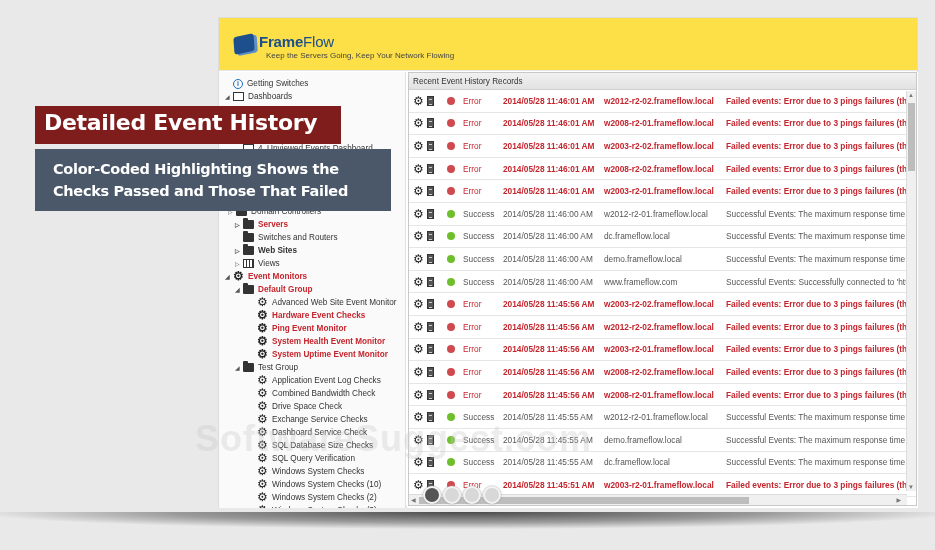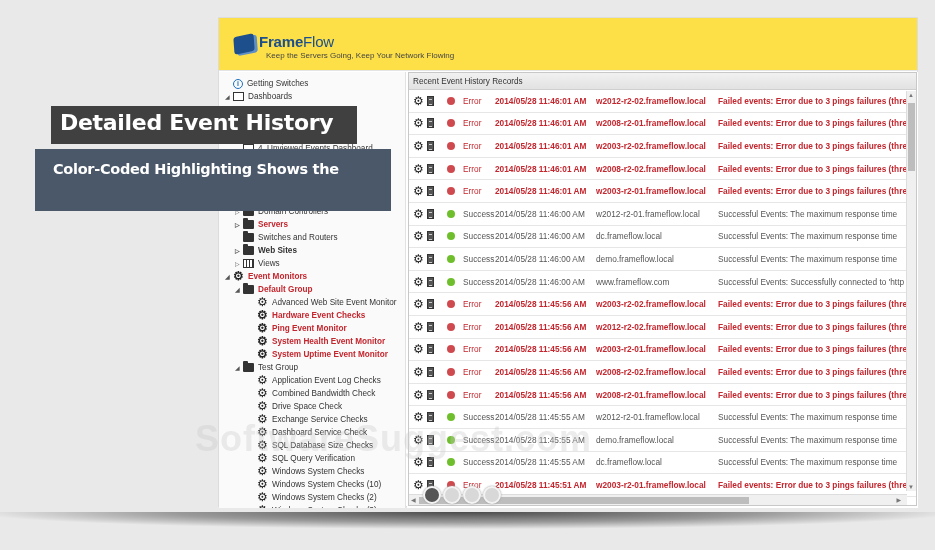--- a/index.html
+++ b/index.html
@@ -39,42 +39,42 @@
   .main { position: absolute; left: 188px; top: 54px; width: 511px; height: 436px; background: #fff; }
   .grid { position: absolute; left: 1px; top: 0; width: 509px; height: 434px; border: 1px solid #c8c8c8; overflow: hidden; }
   .grid-title { height: 17px; background: linear-gradient(#f1f1f1,#e2e2e2); border-bottom: 1px solid #cfcfcf; font-size: 8.2px; color: #333; padding: 4px 4px; }
   .row { position: relative; height: 22.6px; border-bottom: 1px solid #e6e6e6; font-size: 8.3px; color: #555; display: flex; align-items: center; white-space: nowrap; }
   .row.error { color: #c4262e; }
   .row .c-icons { width: 36px; padding-left: 4px; display: flex; align-items: center; gap: 3px; }
   .gear { font-size: 12px; color: #222; line-height: 1; }
   .server { width: 7px; height: 10px; background: #555; border: 1px solid #333; position: relative; }
   .server::after { content:""; position:absolute; left:1px; top:2px; width:3px; height:4px; border-top:1px solid #ccc; border-bottom:1px solid #ccc; }
   .dot { width: 8px; height: 8px; border-radius: 50%; margin-left: 2px; margin-right: 8px; }
-  .row .c-status { width: 32px; }
+  .row .c-status { width: 40px; }
   .row .c-time { width: 101px; }
   .row .c-host { width: 122px; }
   .row .c-desc { width: 190px; overflow: hidden; }
   .row.error .c-time, .row.error .c-host, .row.error .c-desc { font-weight: bold; }
 
   .vscroll { position: absolute; right: 0; top: 18px; width: 10px; height: 400px; background: #f0f0f0; border-left: 1px solid #ddd; }
   .vscroll .thumb { position: absolute; left: 1px; top: 12px; width: 7px; height: 68px; background: #bdbdbd; }
   .vscroll .up, .vscroll .down { position: absolute; left: 1px; font-size: 6px; color: #777; }
   .vscroll .up { top: 1px; } .vscroll .down { bottom: 1px; }
   .hscroll { position: absolute; left: 0; bottom: 0; width: 498px; height: 11px; background: #f0f0f0; border-top: 1px solid #ddd; }
   .hscroll .thumb { position: absolute; left: 10px; top: 2px; width: 330px; height: 7px; background: #bdbdbd; }
   .hscroll .left, .hscroll .right { position: absolute; top: 1px; font-size: 6px; color: #777; }
   .hscroll .left { left: 2px; } .hscroll .right { right: 6px; }
 
   .carousel { position: absolute; left: 423px; top: 486px; display: flex; gap: 2px; }
   .carousel .d { width: 18px; height: 18px; border-radius: 50%; background: #d8d8d8; border: 2px solid #f3f3f3; box-shadow: 0 0 2px #999; }
   .carousel .d.active { background: #555; }
 
   .watermark { position: absolute; left: 195px; top: 418px; font-size: 36px; font-weight: bold; color: rgba(200,200,200,0.35); letter-spacing: 1px; pointer-events: none; }
 
-  .banner-title { position: absolute; left: 35px; top: 106px; width: 306px; height: 38px; background: #404040; color: #fff; font-family: "DejaVu Sans", sans-serif; font-weight: bold; font-size: 22px; padding: 4px 9px; letter-spacing: -0.3px; margin-left: 16px; }
+  .banner-title { position: absolute; left: 35px; top: 106px; width: 306px; height: 38px; background: #7f1d1d; color: #fff; font-family: "DejaVu Sans", sans-serif; font-weight: bold; font-size: 22px; padding: 4px 9px; letter-spacing: -0.3px; }
   .banner-sub { position: absolute; left: 35px; top: 149px; width: 356px; height: 62px; background: #4a586a; color: #fff; font-family: "DejaVu Sans", sans-serif; font-weight: bold; font-size: 14.5px; line-height: 22px; padding: 9px 18px; letter-spacing: -0.3px; }
 </style>
 </head>
 <body>
 
 <div class="shadow-curve"></div>
 
 <div class="window">
   <div class="header">
     <div class="logo-mark"></div>
@@ -99,21 +99,21 @@
       </div>
       <div class="tree-item" style="top: 57px; left: 30px;">
         <span class="arrow"></span>
         <span>r Records</span>
       </div>
       <div class="tree-item" style="top: 70px; left: 16px;">
         <span class="arrow"></span>
         <span class="ic ic-dash"></span>
         <span>4. Unviewed Events Dashboard</span>
       </div>
-      <div class="tree-item" style="top: 133px; left: 16px;">
+      <div class="tree-item" style="top: 133px; left: 9px;">
         <span class="arrow">▷</span>
         <span class="ic ic-folder"></span>
         <span>Domain Controllers</span>
       </div>
       <div class="tree-item red" style="top: 146px; left: 16px;">
         <span class="arrow">▷</span>
         <span class="ic ic-folder"></span>
         <span>Servers</span>
       </div>
       <div class="tree-item" style="top: 159px; left: 16px;">
@@ -450,13 +450,14 @@
 <div class="carousel" id="carousel">
     <div class="d active"></div>
     <div class="d"></div>
     <div class="d"></div>
     <div class="d"></div>
   </div>
 
 <div class="banner-title">Detailed Event History</div>
 <div class="banner-sub">
   <div>Color-Coded Highlighting Shows the</div>
+  <div>Checks Passed and Those That Failed</div>
 </div>
 
 </body></html>

